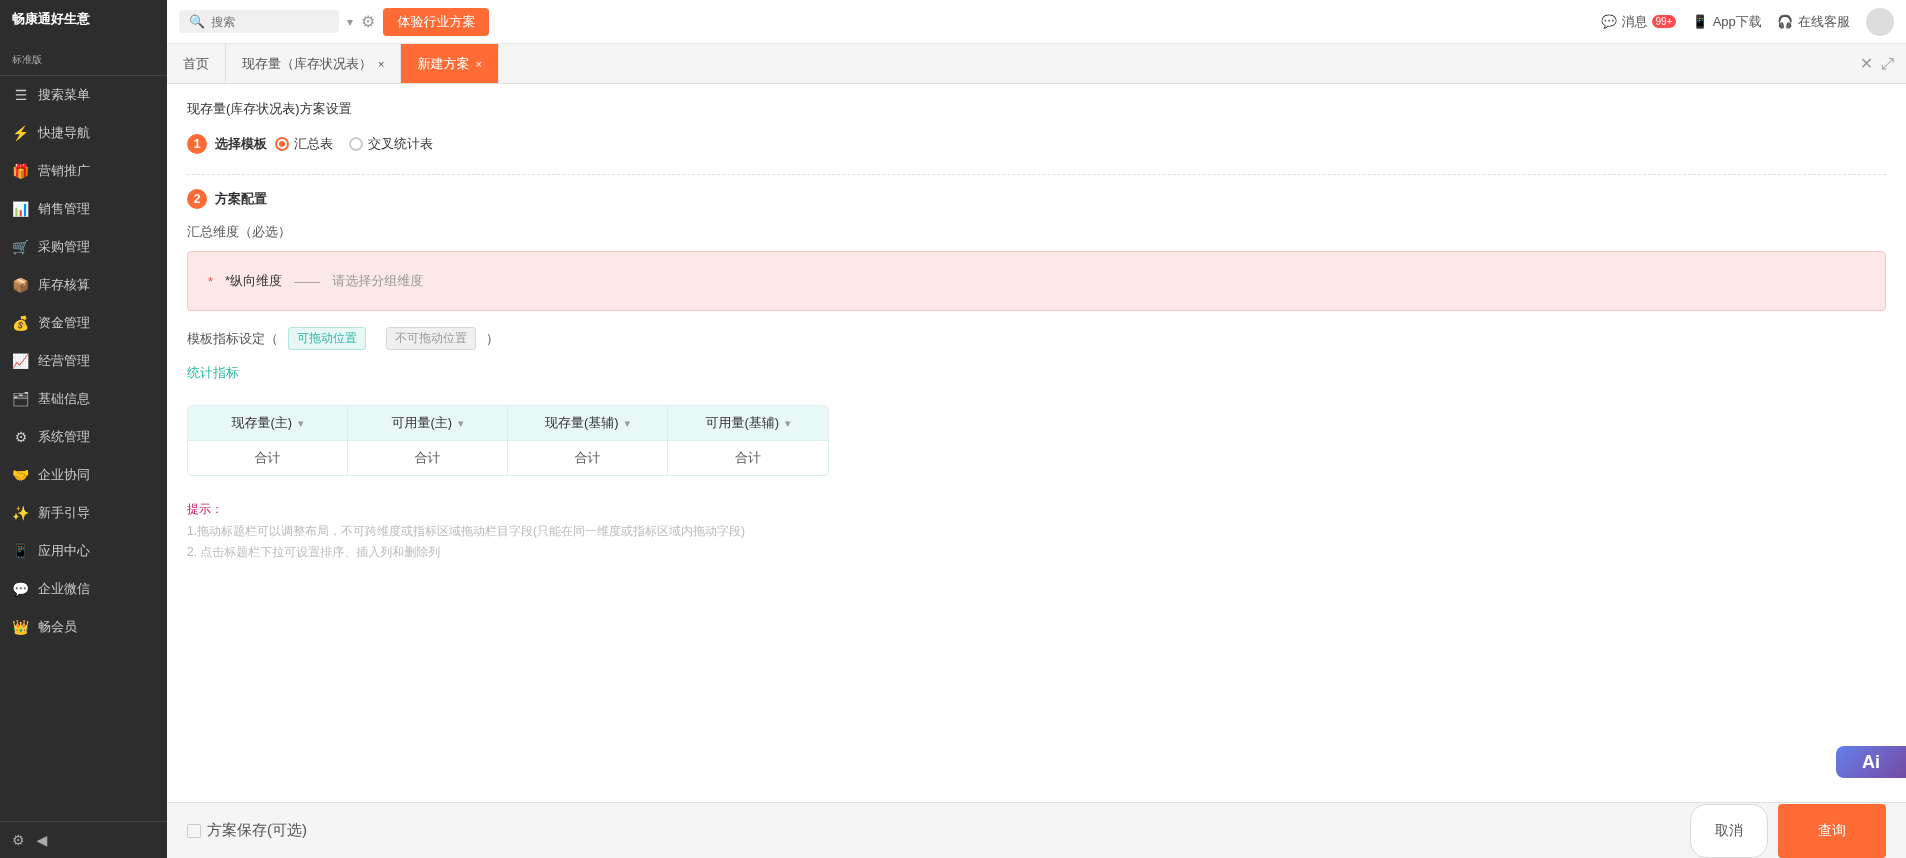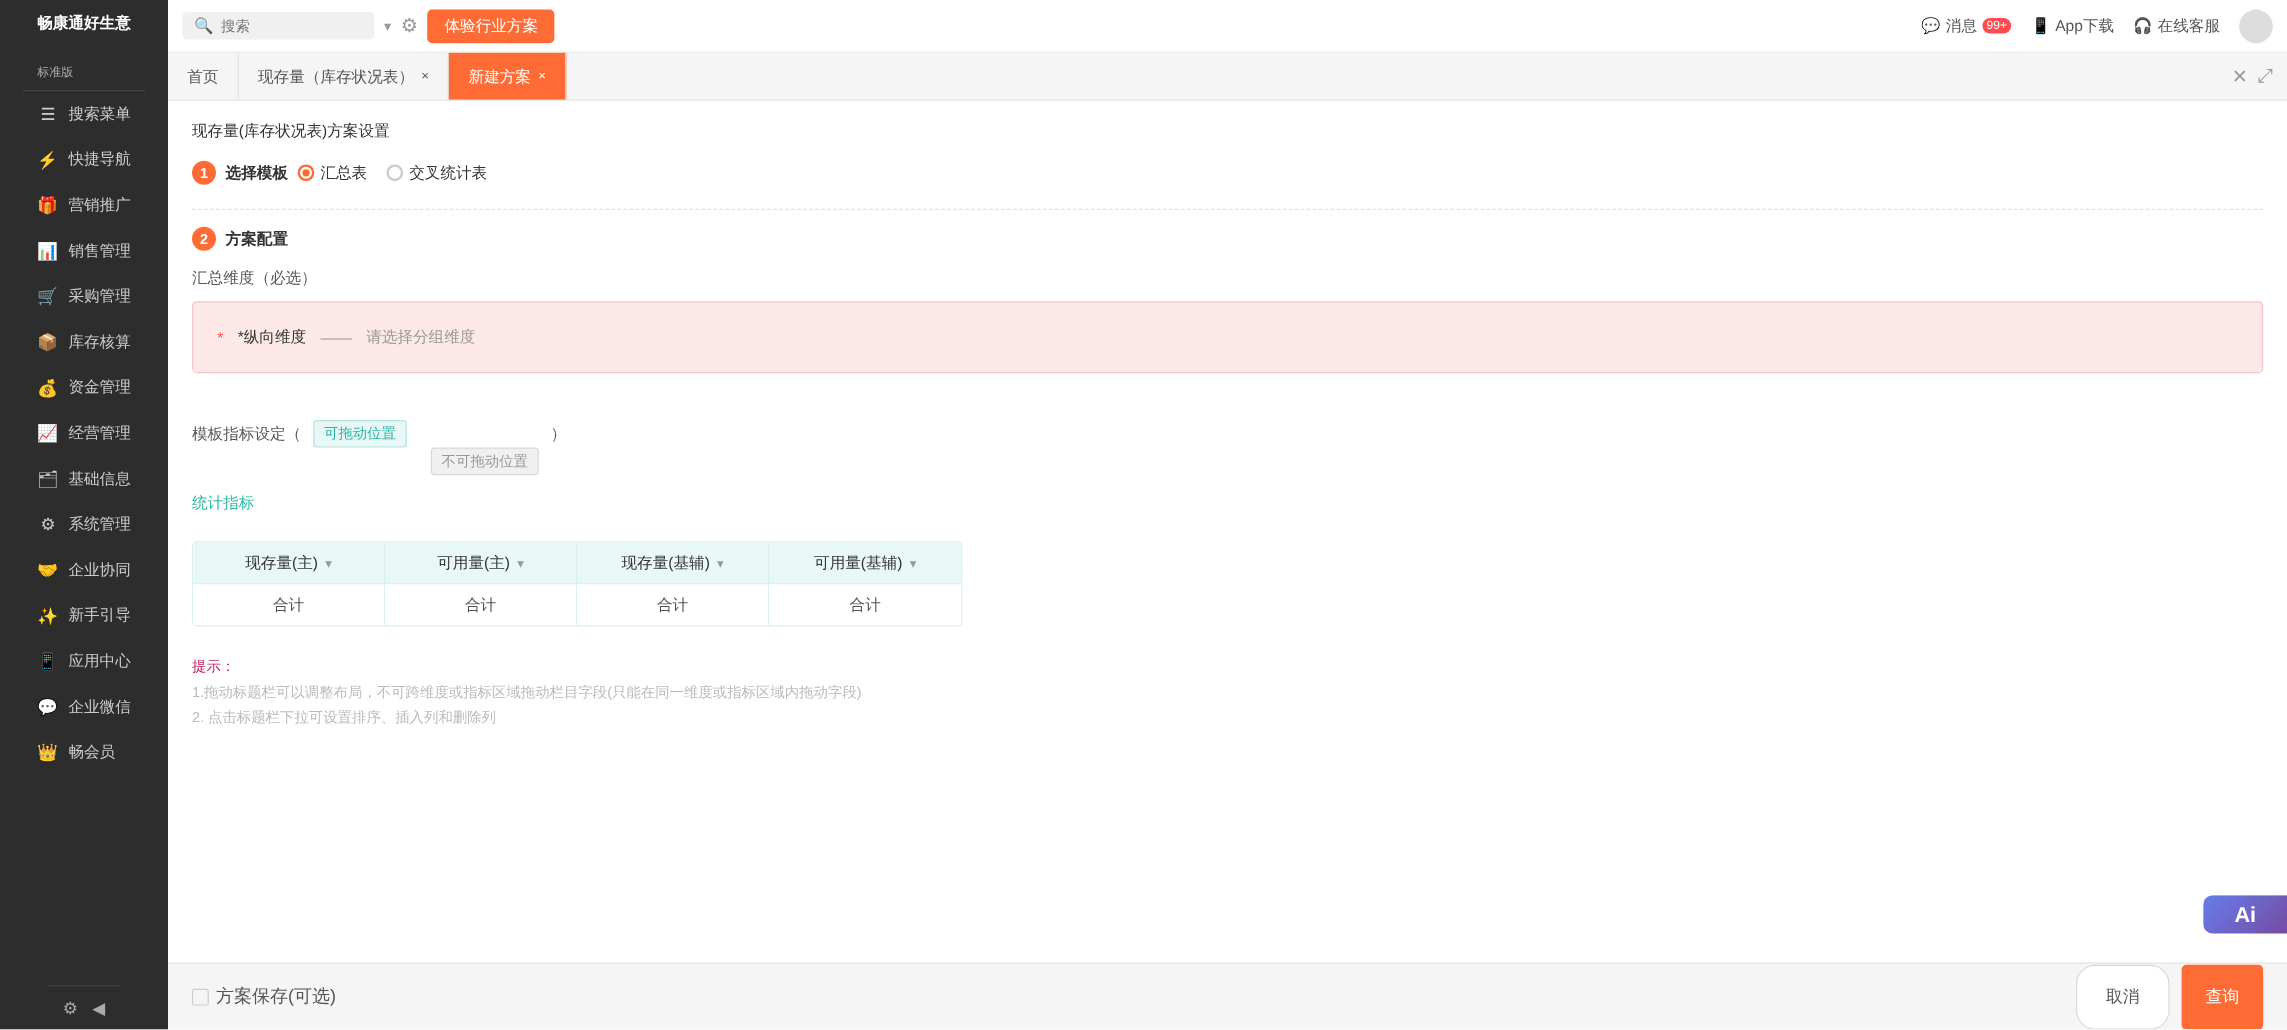--- a/index.html
+++ b/index.html
@@ -1,27 +1,26 @@
 <!DOCTYPE html>
 <html><head>
   <meta charset="utf-8">
   <style>
     * { box-sizing: border-box; margin: 0; padding: 0; }
     body { font-family: "Microsoft YaHei", Arial, sans-serif; font-size: 13px; background: #f5f5f5; display: flex; height: 858px; overflow: hidden; }
 
     
     .sidebar {
-      width: 140px;
+      width: 167px;
       background: #2d2d2d;
       color: #ccc;
       display: flex;
       flex-direction: column;
       height: 100%;
       flex-shrink: 0;
-      align-items: center;
     }
     .sidebar-logo {
       padding: 10px 12px 8px;
       border-bottom: 1px solid #444;
     }
     .sidebar-logo-title {
       color: #fff;
       font-size: 13px;
       font-weight: bold;
     }
@@ -309,21 +308,20 @@
       font-size: 12px;
       color: #2db7a4;
     }
     .tag-no-drag {
       background: #f0f0f0;
       border: 1px solid #d9d9d9;
       border-radius: 3px;
       padding: 2px 8px;
       font-size: 12px;
       color: #999;
-      margin-top: 46px;
     }
 
     
     .stats-section-label {
       color: #2db7a4;
       font-size: 13px;
       margin-bottom: 23px;
       font-weight: 500;
     }
     .stats-table {
@@ -403,21 +401,21 @@
     .btn-cancel {
       padding: 17px 24px;
       background: #fff;
       border: 1px solid #d9d9d9;
       border-radius: 16px;
       font-size: 14px;
       cursor: pointer;
       color: #555;
     }
     .btn-query {
-      padding: 7px 20px;
+      padding: 7px 40px;
       background: #ff6b35;
       border: none;
       border-radius: 4px;
       font-size: 14px;
       cursor: pointer;
       color: #fff;
     }
     .collapse-btn {
       cursor: pointer;
       font-size: 16px;

